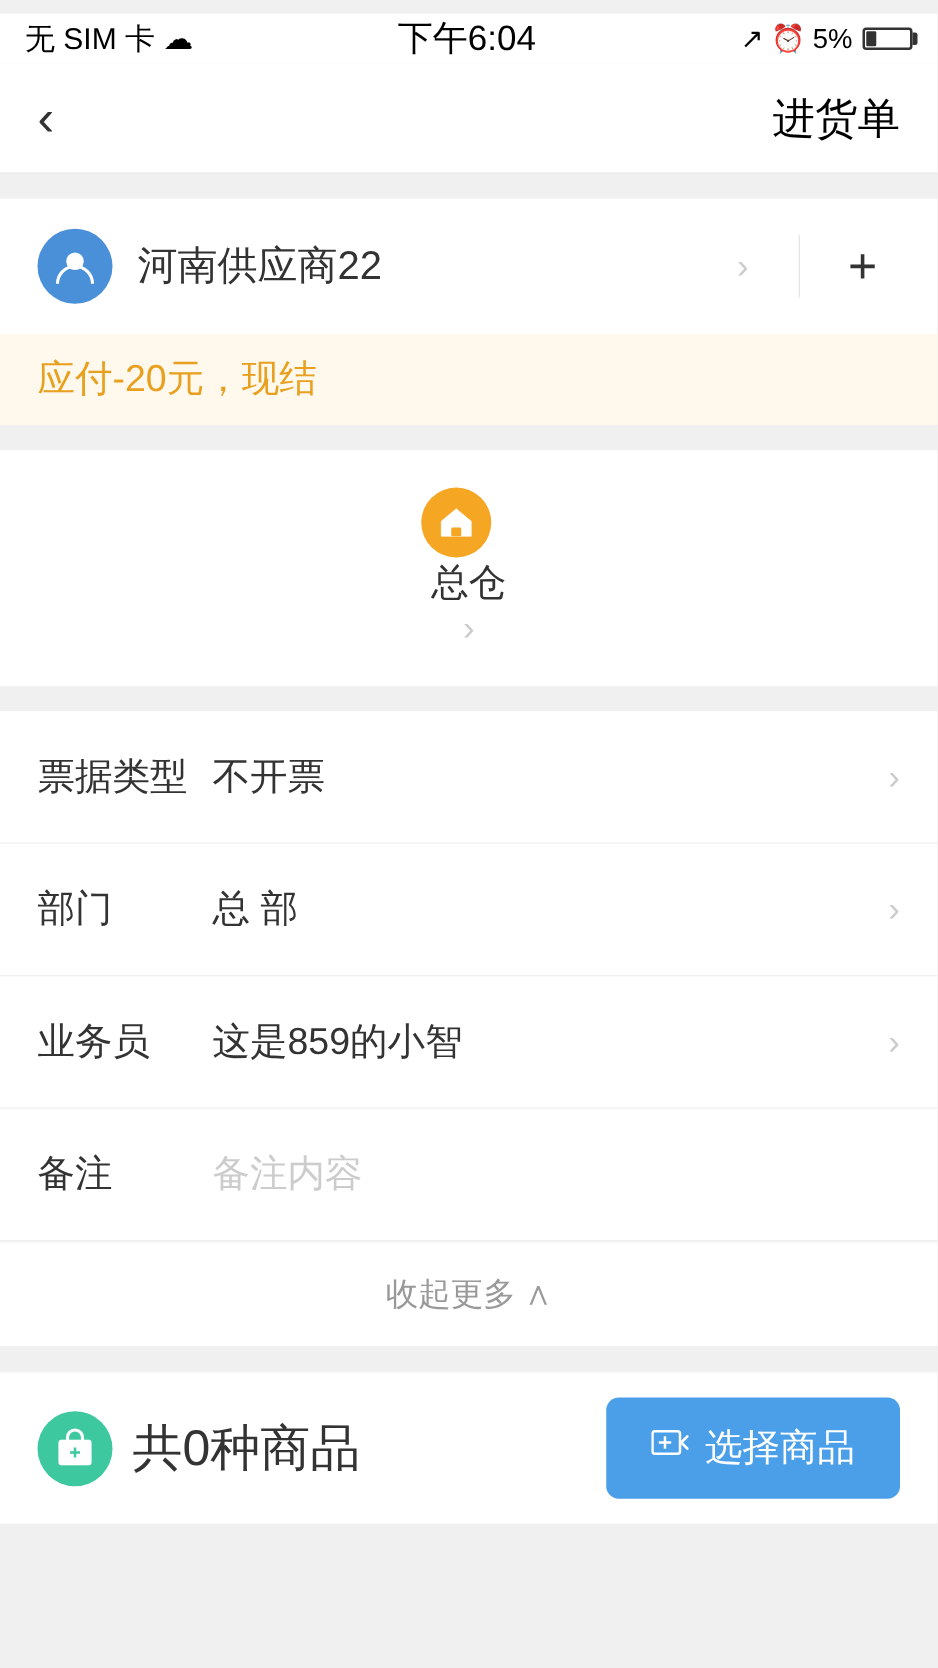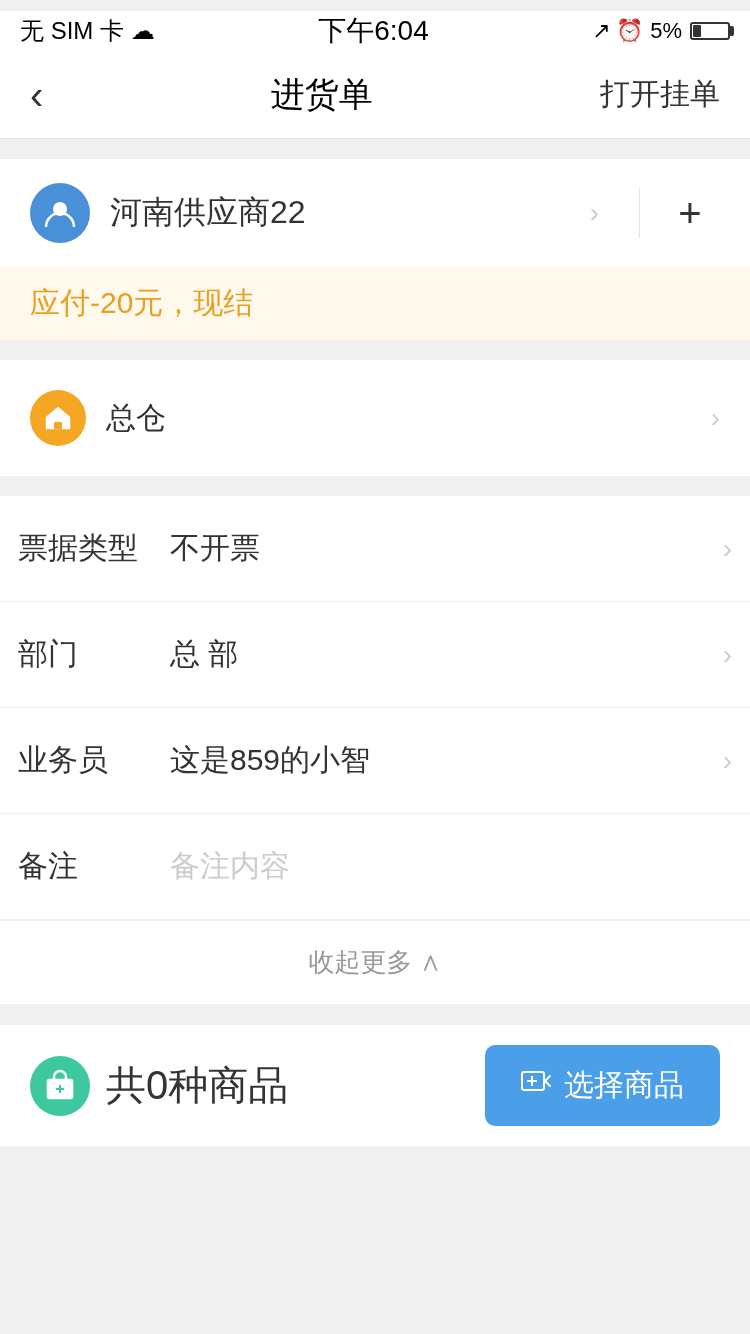--- a/index.html
+++ b/index.html
@@ -144,21 +144,21 @@
     }
 
     
     .row-item {
       display: flex;
       align-items: center;
       padding: 30px;
       background: #fff;
       border-bottom: 1px solid #f0f0f0;
     }
-    .row-item:last-child { border-bottom: none; }
+    .row-item:last-child { border-bottom: none; flex-direction: column; }
     .row-icon-wrap {
       width: 56px; height: 56px;
       border-radius: 50%;
       background: #f5a623;
       display: flex; align-items: center; justify-content: center;
       margin-right: 20px;
       flex-shrink: 0;
     }
     .row-icon-wrap svg { width: 30px; height: 30px; }
     .row-label {
@@ -172,23 +172,22 @@
     }
 
     
     .form-section {
       background: #fff;
       width: 100%;
     }
     .form-row {
       display: flex;
       align-items: center;
-      padding: 32px 18px;
+      padding: 32px 30px;
       border-bottom: 1px solid #f0f0f0;
-      gap: 12px;
     }
     .form-row:last-child { border-bottom: none; }
     .form-key {
       font-size: 30px;
       color: #333;
       width: 130px;
       flex-shrink: 0;
     }
     .form-value {
       flex: 1;
@@ -272,21 +271,20 @@
     <span>5%</span>
     <span class="battery-icon">
       <span class="battery-fill"></span>
     </span>
   </div>
 </div>
 
 <div class="nav-bar">
   <div class="nav-back">‹</div>
   <div class="nav-title">进货单</div>
-  <div class="nav-action">打开挂单</div>
 </div>
 
 <div class="section-gap"></div>
 
 <div class="card">
   <div class="supplier-row">
     <div class="supplier-avatar">
       <svg viewBox="0 0 36 36" fill="none" xmlns="http://www.w3.org/2000/svg">
         <circle cx="18" cy="14" r="7" fill="white"></circle>
         <path d="M4 32c0-7.732 6.268-14 14-14s14 6.268 14 14" stroke="white" stroke-width="2.5" fill="none"></path>

